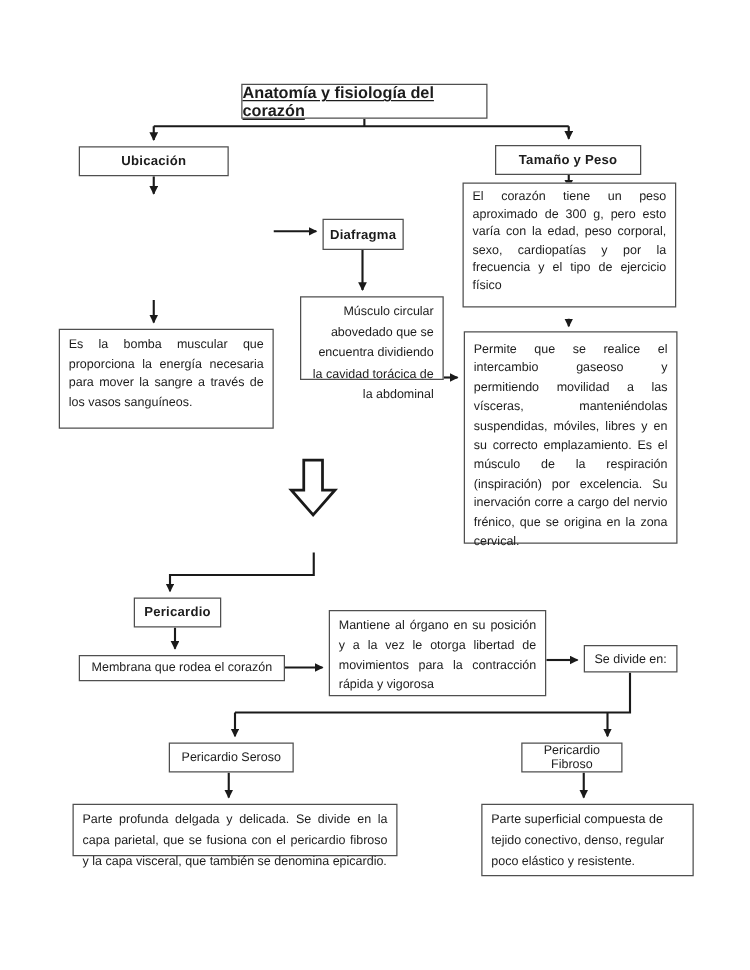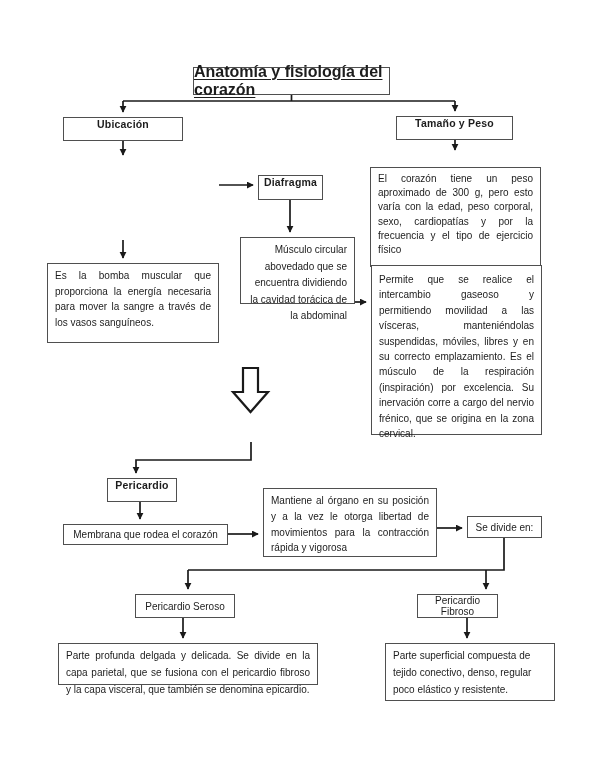--- a/index.html
+++ b/index.html
@@ -5,35 +5,35 @@
   html,body{margin:0;padding:0;background:#ffffff;}
   #canvas{
     position:relative;width:600px;height:776px;background:#ffffff;
     font-family:"Liberation Sans",sans-serif;color:#1c1c1c;overflow:hidden;
   }
   .node{
     position:absolute;box-sizing:border-box;background:#ffffff;
     border:1.5px solid #4f4f4f;color:#1c1c1c;
   }
   .label-node{
-    display:flex;align-items:flex-start;justify-content:center;
+    display:flex;align-items:center;justify-content:center;
     font-weight:bold;font-size:10.5px;text-align:center;letter-spacing:.2px;
   }
   .plain-node{
     display:flex;align-items:center;justify-content:center;
     font-weight:normal;font-size:10px;text-align:center;
   }
   .para{
     font-size:10px;line-height:15.6px;text-align:justify;padding:4px 7px;
     font-weight:normal;
   }
   .para.tight{line-height:14.2px;}
   #title-box{
     display:flex;align-items:center;justify-content:center;
-    font-weight:bold;font-size:16px;
+    font-weight:bold;font-size:13px;
   }
   #title-box span{text-decoration:underline;text-underline-offset:2px;}
   #connector-layer{position:absolute;left:0;top:0;pointer-events:none;}
 </style>
 </head>
 <body>
 
 <div id="canvas">
 
   <svg id="connector-layer" width="600" height="776" viewBox="0 0 600 776">
@@ -97,21 +97,21 @@
 
 
   <div class="node label-node" style="left:258px;top:175px;width:65px;height:25px;">
     <span>Diafragma</span>
   </div>
 
   <div class="node para" style="left:240px;top:237px;width:115px;height:67px;line-height:16.5px;text-align:right;">Músculo circular abovedado que se encuentra dividiendo la cavidad torácica de la abdominal</div>
 
   <div class="node para" style="left:47px;top:263px;width:172px;height:80px;">Es la bomba muscular que proporciona la energía necesaria para mover la sangre a través de los vasos sanguíneos.</div>
 
-  <div class="node para tight" style="left:370px;top:167px;width:171px;height:100px;">El corazón tiene un peso aproximado de 300 g, pero esto varía con la edad, peso corporal, sexo, cardiopatías y por la frecuencia y el tipo de ejercicio físico</div>
+  <div class="node para tight" style="left:370px;top:146px;width:171px;height:100px;">El corazón tiene un peso aproximado de 300 g, pero esto varía con la edad, peso corporal, sexo, cardiopatías y por la frecuencia y el tipo de ejercicio físico</div>
 
   <div class="node para tight" style="left:371px;top:265px;width:171px;height:170px;line-height:15.4px;padding-top:6px;">Permite que se realice el intercambio gaseoso y permitiendo movilidad a las vísceras, manteniéndolas suspendidas, móviles, libres y en su correcto emplazamiento. Es el músculo de la respiración (inspiración) por excelencia. Su inervación corre a cargo del nervio frénico, que se origina en la zona cervical.</div>
 
 
   <div class="node label-node" style="left:107px;top:478px;width:70px;height:24px;">
     <span>Pericardio</span>
   </div>
 
   <div class="node plain-node" style="left:63px;top:524px;width:165px;height:21px;">
     <span>Membrana que rodea el corazón</span>

